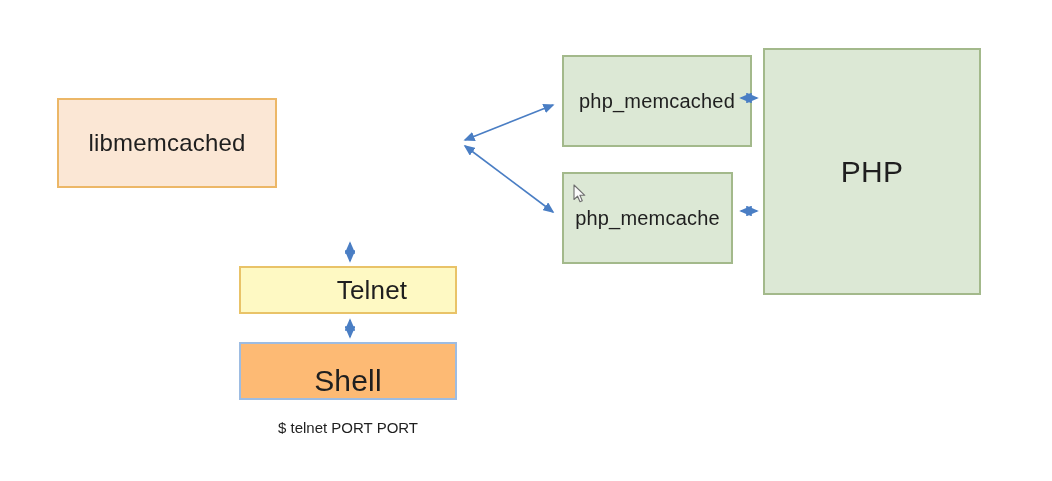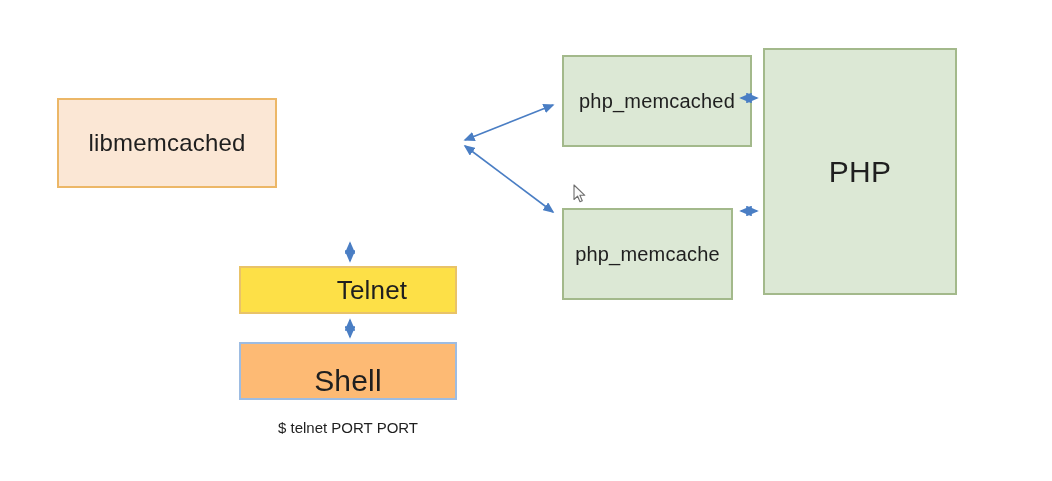--- a/index.html
+++ b/index.html
@@ -27,21 +27,21 @@
   .node span {
     white-space: nowrap;
     letter-spacing: 0.2px;
   }
   #node-libmemcached { left: 22px;  top: 98px;  width: 220px; height: 90px;  font-size: 24px; z-index: 1; margin-left: 35px; }
   #node-memcached    { left: 239px; top: 47px;  width: 220px; height: 190px; font-size: 28px; z-index: 2; }
   #node-telnet       { left: 239px; top: 266px; width: 218px; height: 48px;  font-size: 26px; z-index: 2; }
   #node-shell        { left: 239px; top: 342px; width: 218px; height: 58px;  font-size: 30px; z-index: 2; }
   #node-php_memcached{ left: 562px; top: 55px;  width: 190px; height: 92px;  font-size: 20px; z-index: 2; }
   #node-php_memcache { left: 562px; top: 172px; width: 171px; height: 92px;  font-size: 20px; z-index: 2; }
-  #node-php          { left: 763px; top: 48px;  width: 194px; height: 247px; font-size: 30px; z-index: 2; }
+  #node-php          { left: 763px; top: 48px;  width: 218px; height: 247px; font-size: 30px; z-index: 2; }
 
   #caption {
     position: absolute;
     left: 239px;
     top: 419px;
     width: 218px;
     text-align: center;
     font-size: 15px;
     color: #1f1f1f;
     z-index: 2;
@@ -65,33 +65,33 @@
 </head>
 <body>
 
 <div id="canvas" style="background-color: rgb(255, 255, 255); color: rgb(31, 31, 31);">
 
   <div class="node" id="node-libmemcached" style="background-color: rgb(251, 231, 213); border-color: rgb(236, 183, 103);">
     <span>libmemcached</span>
   </div>
 
 
-  <div class="node" id="node-telnet" style="background-color: #fde047; border-color: rgb(233, 195, 104); padding-left: 48px;">
+  <div class="node" id="node-telnet" style="background-color: #fef9c3; border-color: rgb(233, 195, 104); padding-left: 48px;">
     <span>Telnet</span>
   </div>
 
   <div class="node" id="node-shell" style="background-color: #fdba74; border-color: rgb(157, 188, 226); align-items: flex-end;">
     <span>Shell</span>
   </div>
 
   <div class="node" id="node-php_memcached" style="background-color: rgb(220, 232, 213); border-color: rgb(163, 185, 139);">
     <span>php_memcached</span>
   </div>
 
-  <div class="node" id="node-php_memcache" style="background-color: rgb(220, 232, 213); border-color: rgb(163, 185, 139); margin-top: 36px;">
+  <div class="node" id="node-php_memcache" style="background-color: rgb(220, 232, 213); border-color: rgb(163, 185, 139);">
     <span>php_memcache</span>
   </div>
 
   <div class="node" id="node-php" style="background-color: rgb(220, 232, 213); border-color: rgb(163, 185, 139);">
     <span>PHP</span>
   </div>
 
   <div id="caption">$ telnet PORT PORT</div>
 
   <svg id="arrow-layer" viewBox="0 0 1052 481" xmlns="http://www.w3.org/2000/svg">

